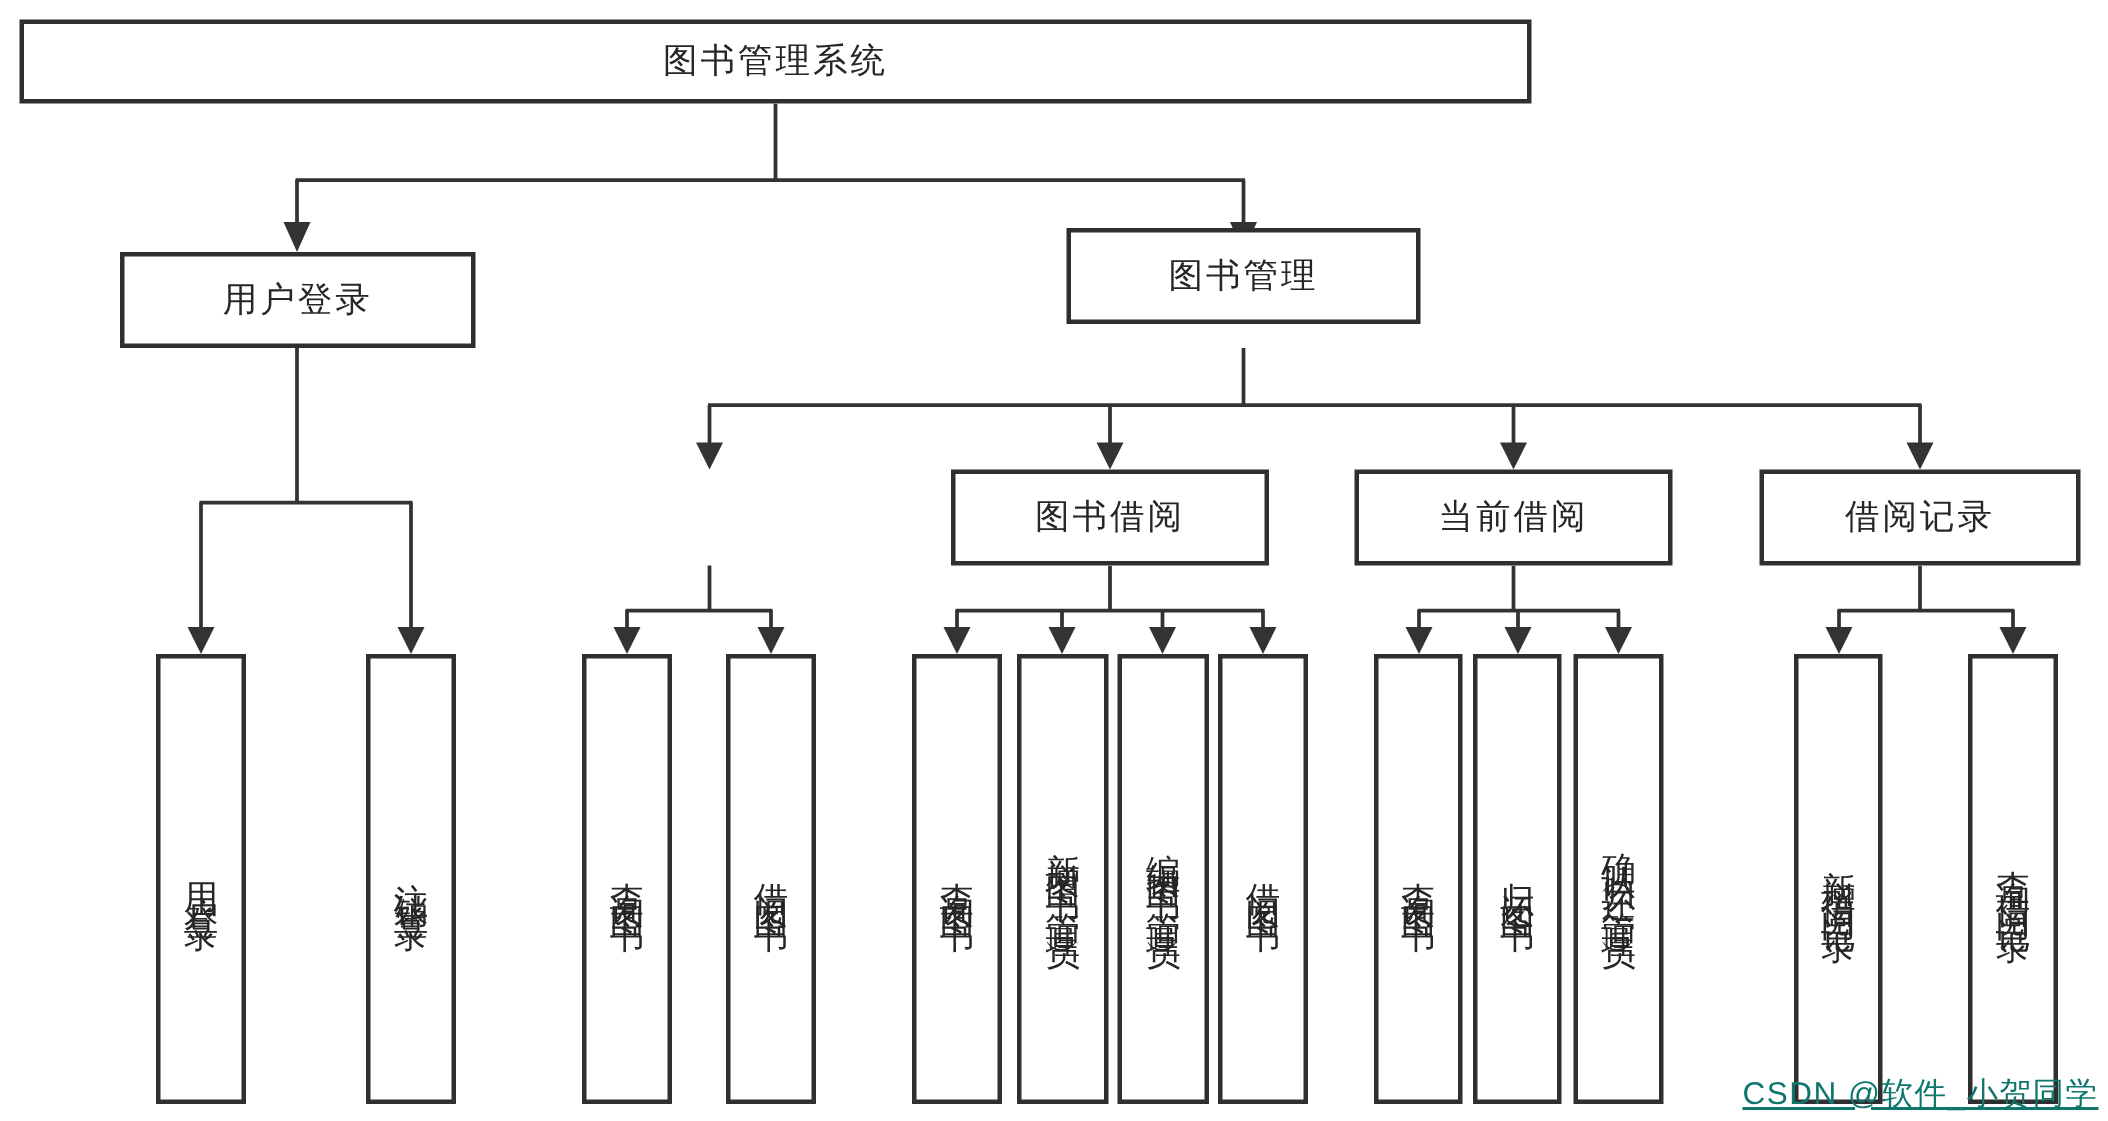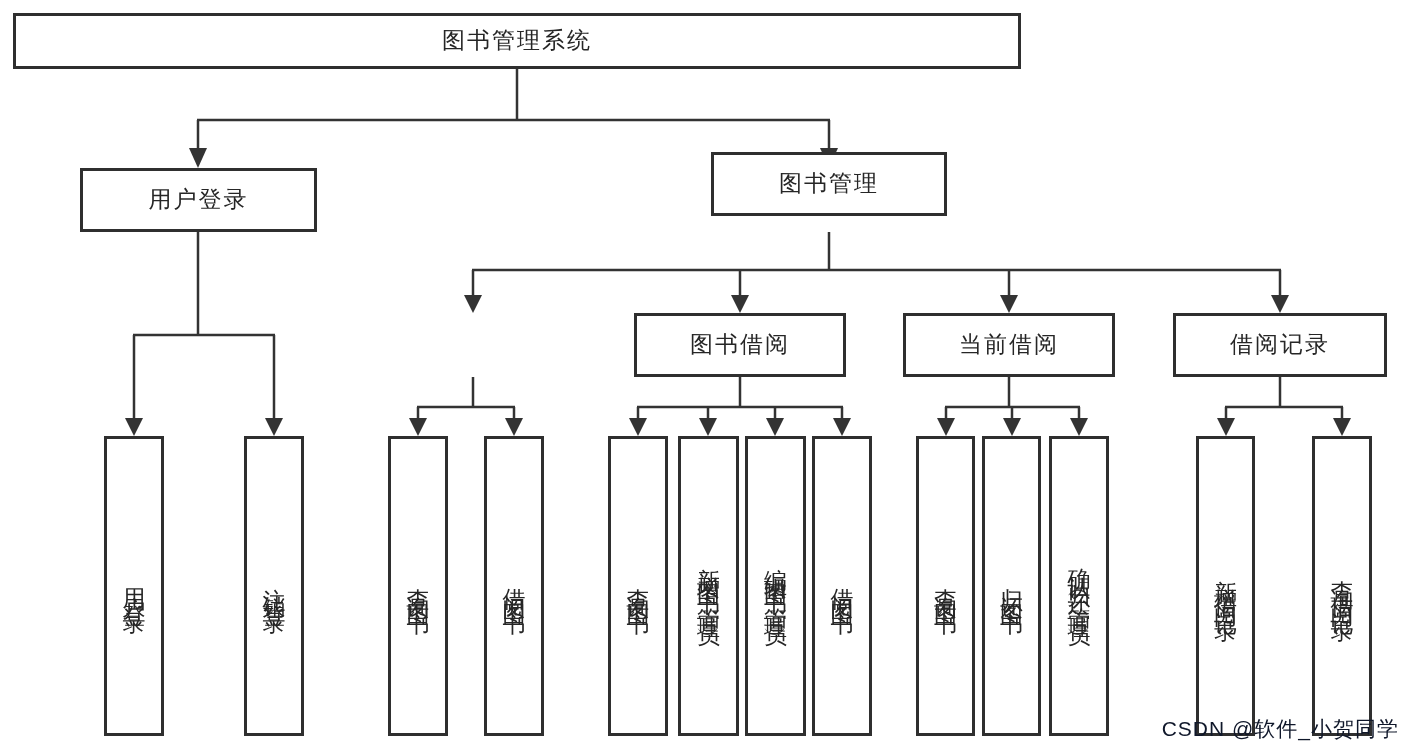--- a/index.html
+++ b/index.html
@@ -38,23 +38,24 @@
     letter-spacing: 8px;
     line-height: 1;
     color: #262626;
   }
   .watermark {
     position: absolute;
     right: 6px;
     bottom: 4px;
     font-size: 21px;
     letter-spacing: 1px;
-    color: #0f172a;
+    color: #0f766e;
     z-index: 10;
     pointer-events: none;
+    text-decoration: underline;
   }
 </style>
 </head>
 <body>
 
 <div class="canvas">
 
   <svg class="wires" viewBox="0 0 1405 747" xmlns="http://www.w3.org/2000/svg">
     <g stroke="#333333" stroke-width="2.5" fill="none">
       <path d="M517,69 V121"></path>

